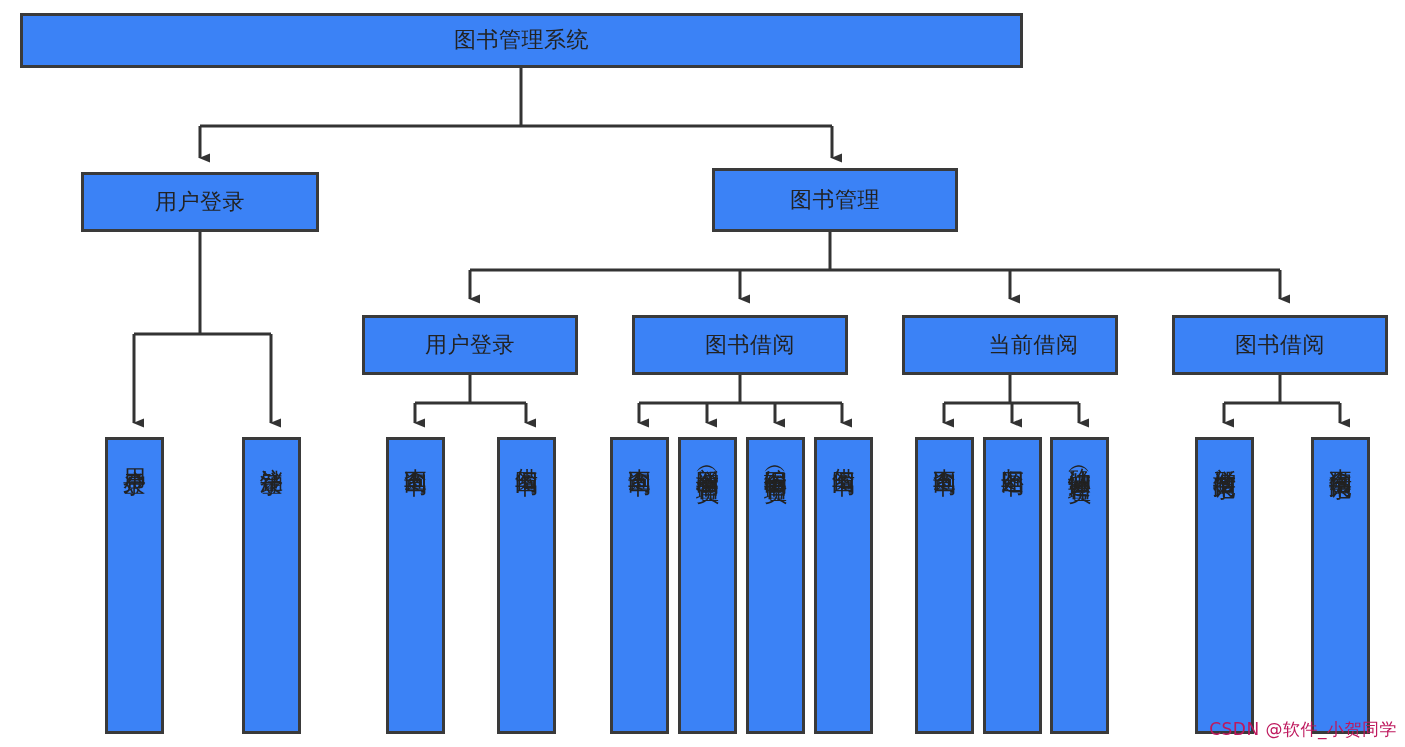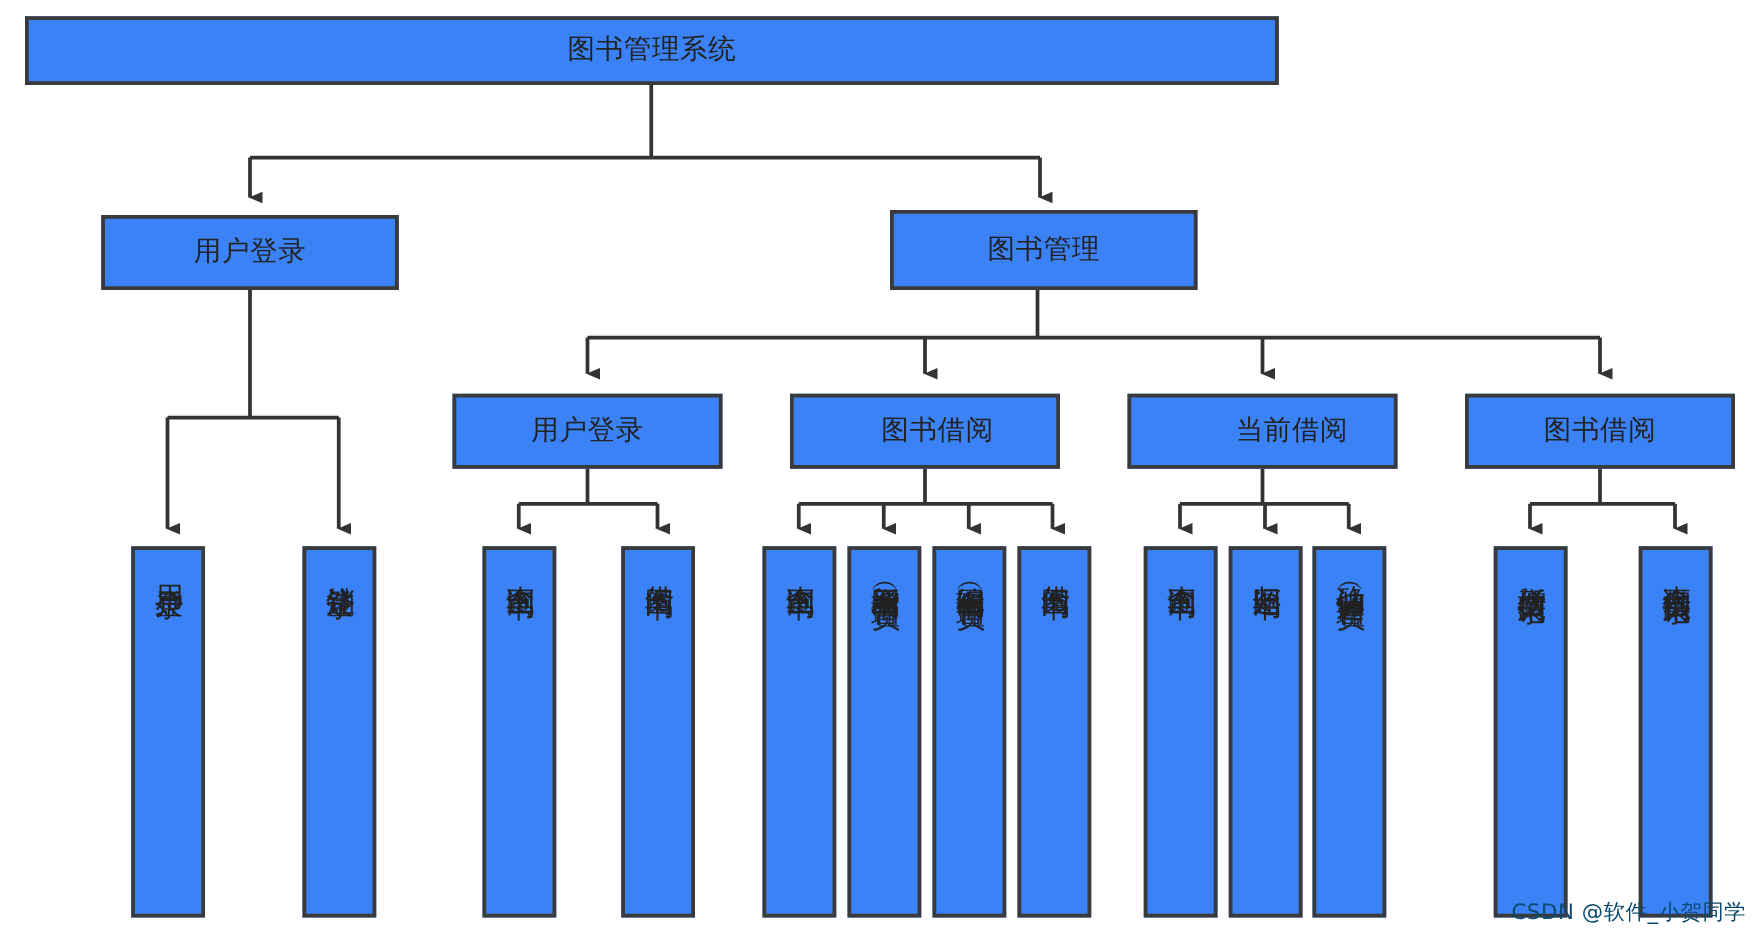--- a/index.html
+++ b/index.html
@@ -59,21 +59,21 @@
     font-size: 23px;
     line-height: 1.0;
     letter-spacing: 2px;
     white-space: nowrap;
   }
   .watermark {
     position: absolute;
     right: 8px;
     bottom: 6px;
     font-size: 17px;
-    color: #0c4a6e;
+    color: #be185d;
     letter-spacing: 0.5px;
     white-space: nowrap;
     user-select: none;
   }
 </style>
 </head>
 <body>
 
 <div id="canvas">
 

